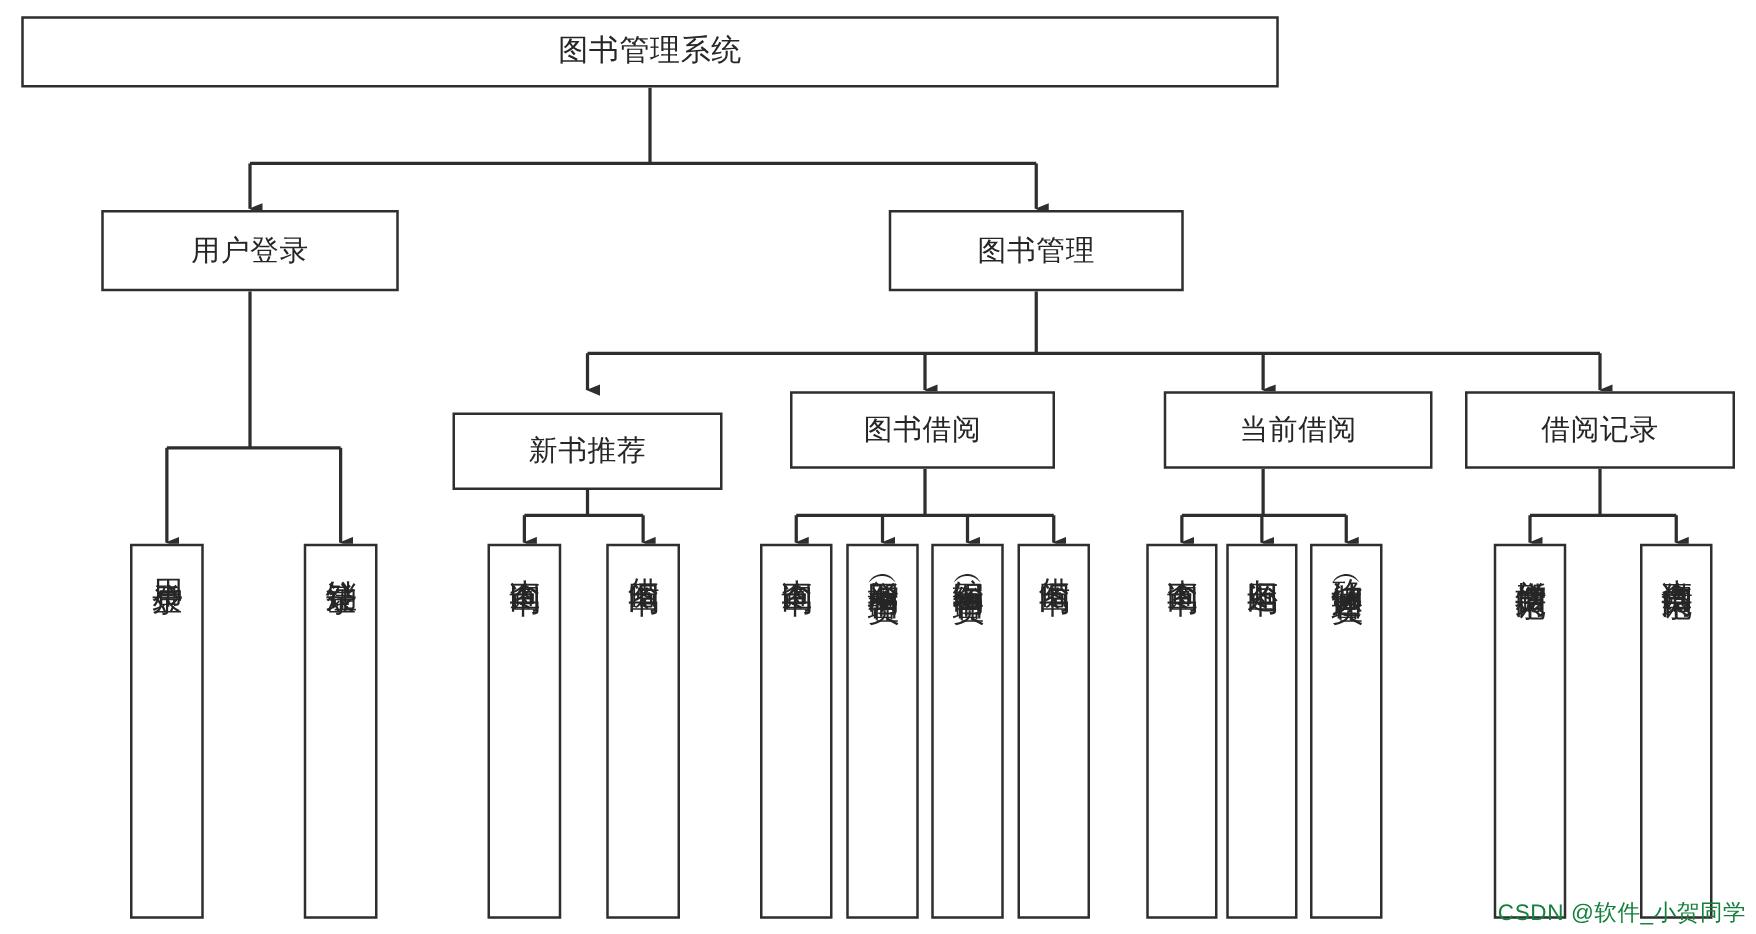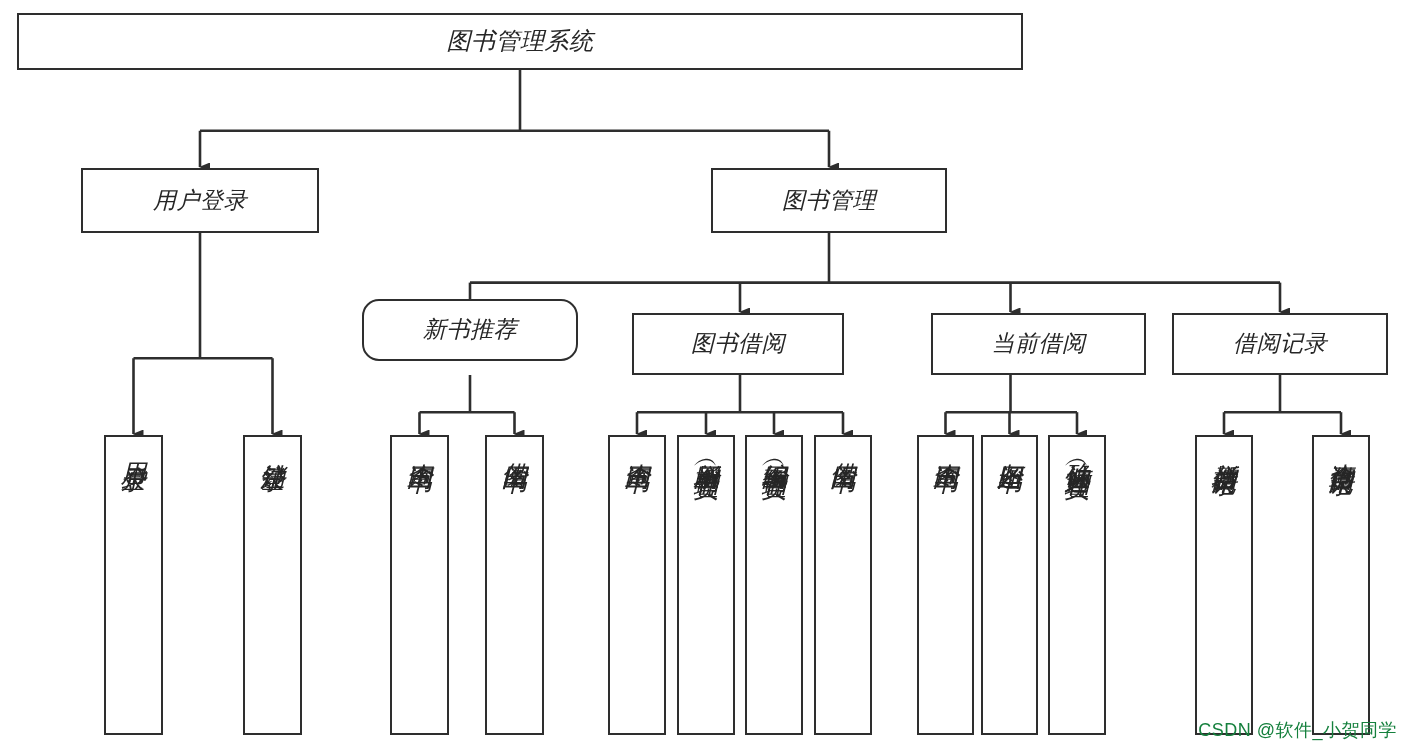--- a/index.html
+++ b/index.html
@@ -30,21 +30,20 @@
     position: absolute;
     box-sizing: border-box;
     background: #ffffff;
     border: 2px solid #2e2e2e;
     color: #262626;
     display: flex;
     align-items: center;
     justify-content: center;
     text-align: center;
     z-index: 2;
-    font-style: italic;
   }
   .node .lbl {
     display: block;
     line-height: 1.18;
     letter-spacing: 0.5px;
   }
   
   .node.horiz .lbl {
     font-size: 23px;
     white-space: nowrap;
@@ -127,21 +126,21 @@
   <div id="node-layer">
       <div class="node horiz root" style="left: 17px; top: 13px; width: 1006px; height: 57px;">
         <span class="lbl">图书管理系统</span>
       </div>
       <div class="node horiz" style="left: 81px; top: 168px; width: 238px; height: 65px;">
         <span class="lbl">用户登录</span>
       </div>
       <div class="node horiz" style="left: 711px; top: 168px; width: 236px; height: 65px; justify-content: center;">
         <span class="lbl">图书管理</span>
       </div>
-      <div class="node horiz" style="left: 362px; top: 299px; width: 216px; height: 62px; border-radius: 17px;">
+      <div class="node horiz" style="left: 362px; top: 330px; width: 216px; height: 62px;">
         <span class="lbl">新书推荐</span>
       </div>
       <div class="node horiz" style="left: 632px; top: 313px; width: 212px; height: 62px;">
         <span class="lbl">图书借阅</span>
       </div>
       <div class="node horiz" style="left: 903px; top: 313px; width: 215px; height: 62px; margin-left: 28px;">
         <span class="lbl">当前借阅</span>
       </div>
       <div class="node horiz" style="left: 1172px; top: 313px; width: 216px; height: 62px;">
         <span class="lbl">借阅记录</span>

